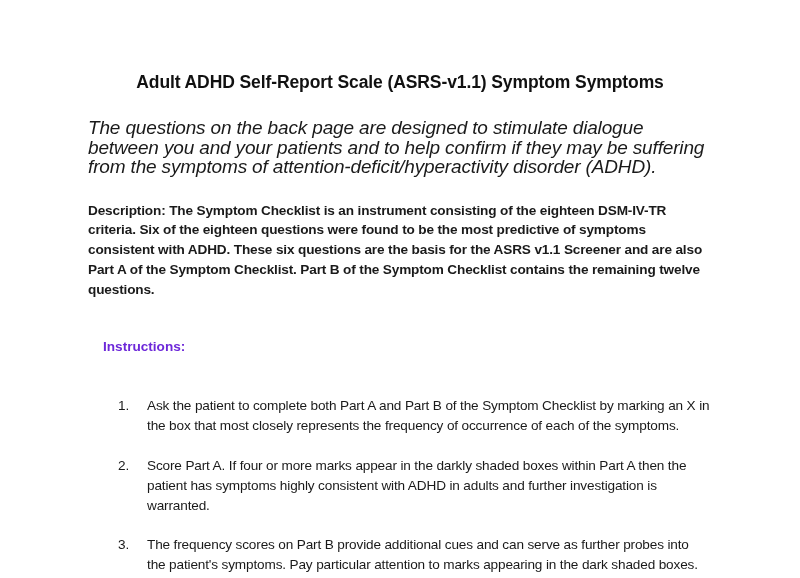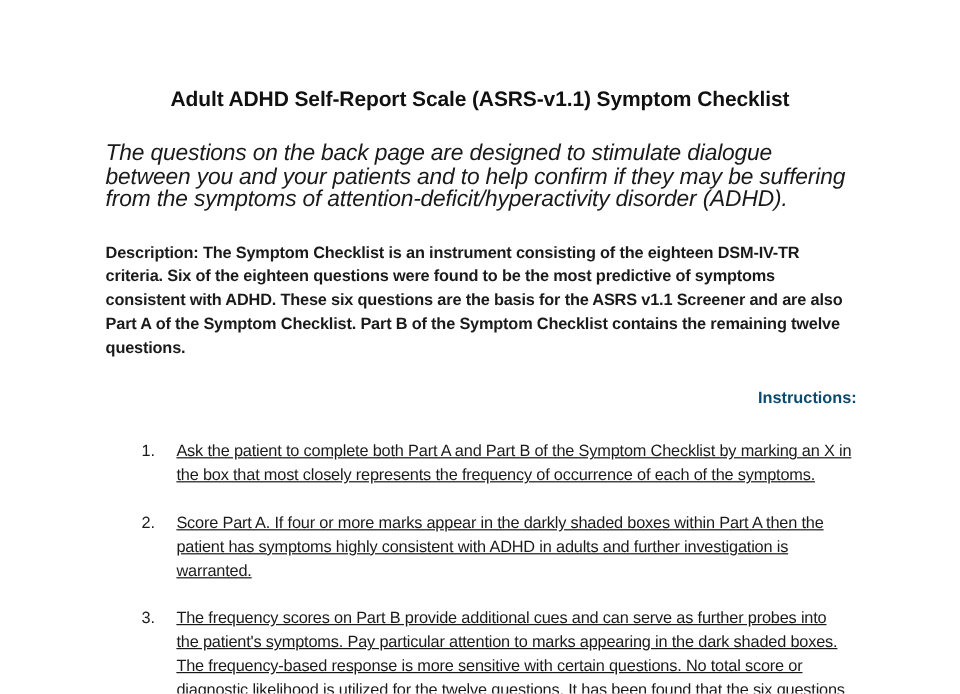--- a/index.html
+++ b/index.html
@@ -62,27 +62,26 @@
     margin: 0;
     padding-top: 24px;
     font-size: 13.6px;
     line-height: 19.8px;
     letter-spacing: -0.15px;
     color: #1a1a1a;
     font-weight: bold;
   }
 
   h2.instructions-heading {
-    margin: 0;
+    margin: 15px;
     padding-top: 23px;
     font-size: 13.6px;
     font-weight: bold;
     line-height: 19px;
-    color: #0c4a6e;
-    text-align: right;
+    color: #6d28d9;
   }
 
   h3.symptoms-heading {
     margin: 0;
     padding-top: 21px;
     padding-left: 26px;
     font-size: 13.6px;
     font-weight: bold;
     line-height: 19px;
     color: #111111;
@@ -114,30 +113,29 @@
     left: 0;
     top: 0;
     width: 20px;
     text-align: left;
     font-size: 13.6px;
     line-height: 19.8px;
     color: #1a1a1a;
   }
   ol.steps > li .step-text {
     display: block;
-    text-decoration: underline;
   }
 </style>
 </head>
 <body>
 
 <div class="page">
 
   <h1 class="doc-title">
-    <span>Adult ADHD Self-Report Scale (ASRS-v1.1) Symptom Checklist</span>
+    <span>Adult ADHD Self-Report Scale (ASRS-v1.1) Symptom Symptoms</span>
   </h1>
 
   <div class="body-area">
 
     <p class="intro">The questions on the back page are designed to stimulate dialogue between you and your patients and to help confirm if they may be suffering from the symptoms of attention-deficit/hyperactivity disorder (ADHD).</p>
 
     <p class="description">Description:  The Symptom Checklist is an instrument consisting of the eighteen DSM-IV-TR criteria.  Six of the eighteen questions were found to be the most predictive of symptoms consistent with ADHD.  These six questions are the basis for the ASRS v1.1 Screener and are also Part A of the Symptom Checklist.  Part B of the Symptom Checklist contains the remaining twelve questions.</p>
 
     <h2 class="instructions-heading">Instructions:</h2>
 

